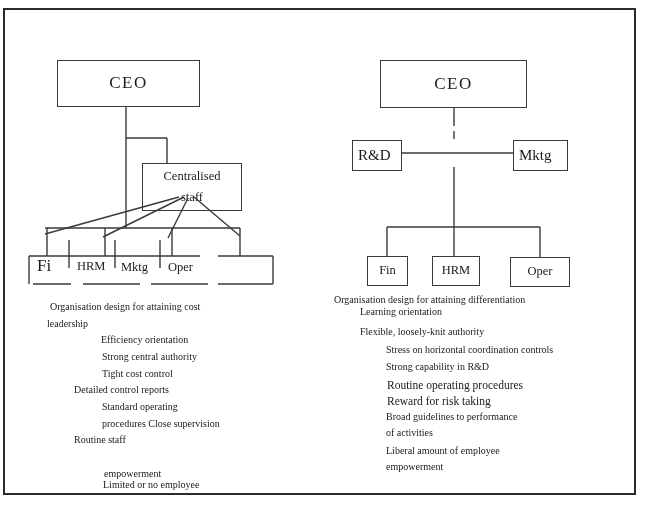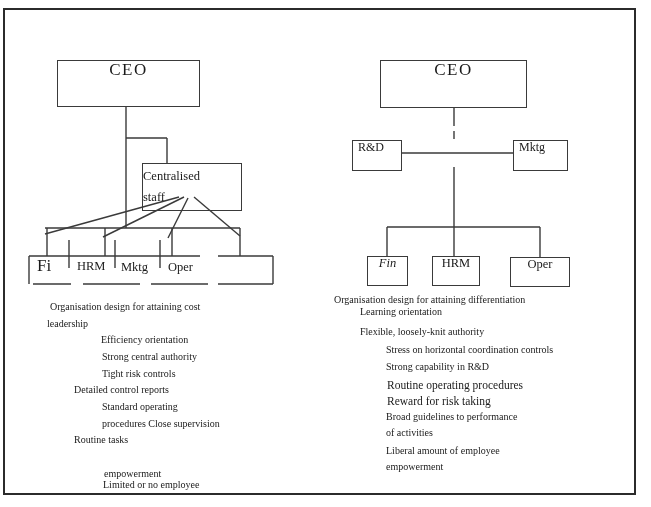--- a/index.html
+++ b/index.html
@@ -7,26 +7,26 @@
     position:relative;width:651px;height:507px;background:#ffffff;
     font-family:"Liberation Serif","DejaVu Serif",serif;color:#1a1a1a;
     overflow:hidden;
   }
   .frame{
     position:absolute;left:3px;top:8px;width:633px;height:487px;
     border:2px solid #2b2b2b;box-sizing:border-box;
   }
   .box{
     position:absolute;border:1.5px solid #3a3a3a;box-sizing:border-box;
-    display:flex;align-items:flex-start;justify-content:center;
+    display:flex;align-items:center;justify-content:center;
     background:transparent;line-height:1.1;
   }
   .ceo{font-size:17px;letter-spacing:1.5px;}
   .staff{flex-direction:column;font-size:12.5px;}
-  .corner-label{align-items:flex-start;justify-content:flex-start;font-size:12px;padding:0 12px 1px 5px;}
+  .corner-label{align-items:center;justify-content:flex-start;font-size:15px;padding:0 12px 1px 5px;}
   .dept{font-size:12.5px;}
   .flabel{position:absolute;white-space:nowrap;}
   .flabel.big{font-size:17px;}
   .flabel.small{font-size:12.5px;}
   .note{position:absolute;white-space:nowrap;font-size:10px;}
   .note.sm{font-size:11.5px;}
   svg.lines{position:absolute;left:0;top:0;z-index:10;pointer-events:none;}
   svg.lines line{stroke:#3a3a3a;stroke-width:1.4;}
 </style>
 </head>
@@ -48,43 +48,43 @@
     <span class="flabel big" style="left:37px;top:256px;">Fi</span>
     <span class="flabel small" style="left:77px;top:259px;">HRM</span>
     <span class="flabel small" style="left:121px;top:260px;">Mktg</span>
     <span class="flabel small" style="left:168px;top:260px;">Oper</span>
 
     <div>
       <span class="note" style="left:50px;top:301px;">Organisation design for attaining cost</span>
       <span class="note" style="left:47px;top:318px;">leadership</span>
       <span class="note" style="left:101px;top:334px;">Efficiency orientation</span>
       <span class="note" style="left:102px;top:351px;">Strong central authority</span>
-      <span class="note" style="left:102px;top:368px;">Tight risk controls</span>
+      <span class="note" style="left:102px;top:368px;">Tight cost control</span>
       <span class="note" style="left:74px;top:384px;">Detailed control reports</span>
       <span class="note" style="left:102px;top:401px;">Standard operating</span>
       <span class="note" style="left:102px;top:418px;">procedures Close supervision</span>
-      <span class="note" style="left:74px;top:434px;">Routine tasks</span>
+      <span class="note" style="left:74px;top:434px;">Routine staff</span>
       <span class="note" style="left:103px;top:451px;margin-top:28px;">Limited or no employee</span>
       <span class="note" style="left:104px;top:468px;">empowerment</span>
     </div>
   </div>
 
   <div>
     <div class="box ceo" style="left:380px;top:60px;width:147px;height:48px;">
       <span>CEO</span>
     </div>
 
     <div class="box corner-label" style="left:352px;top:140px;width:50px;height:31px;">
       <span>R&amp;D</span>
     </div>
     <div class="box corner-label" style="left:513px;top:140px;width:55px;height:31px;">
       <span>Mktg</span>
     </div>
 
-    <div class="box dept" style="left:367px;top:256px;width:41px;height:30px;font-style:italic;">
+    <div class="box dept" style="left:367px;top:256px;width:41px;height:30px;">
       <span>Fin</span>
     </div>
     <div class="box dept" style="left:432px;top:256px;width:48px;height:30px;">
       <span>HRM</span>
     </div>
     <div class="box dept" style="left:510px;top:257px;width:60px;height:30px;">
       <span>Oper</span>
     </div>
 
     <div>

